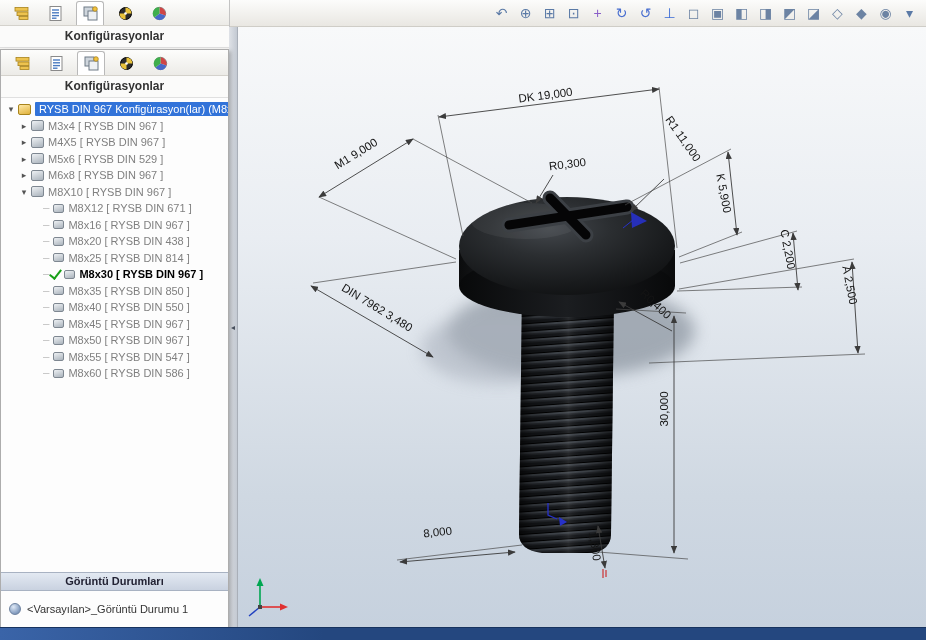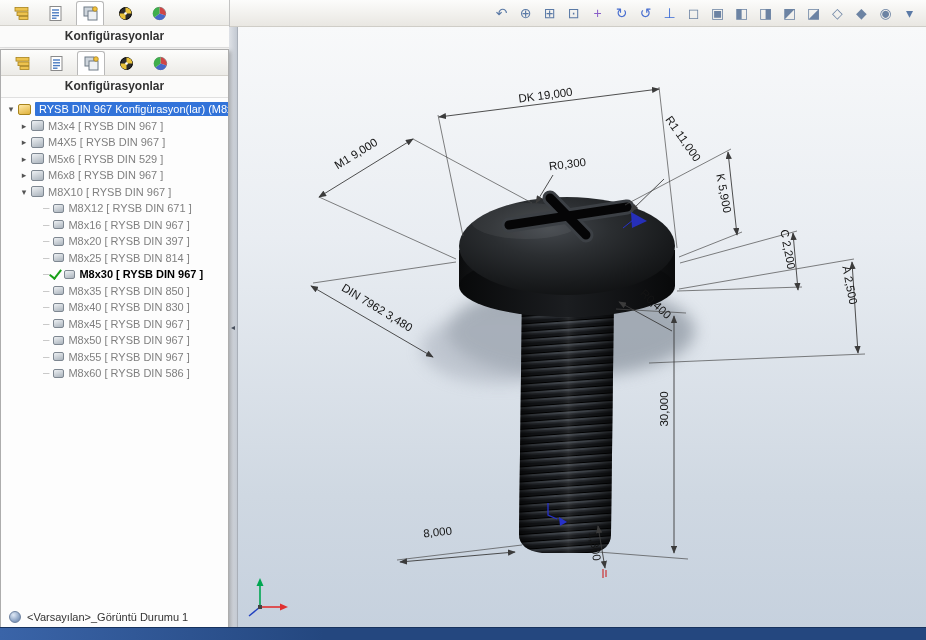--- a/index.html
+++ b/index.html
@@ -83,21 +83,21 @@
   .check{
     display:inline-block;width:5px;height:10px;flex:0 0 auto;
     border-right:2.2px solid #18a018;border-bottom:2.2px solid #18a018;
     transform:rotate(38deg);margin:0 4px 3px 0;
   }
   .ds-header{
     height:17px;line-height:17px;text-align:center;font-size:11px;font-weight:bold;color:#223;
     background:linear-gradient(#e3e9f2,#c9d2e0);
     border-top:1px solid #a8b2c2;border-bottom:1px solid #a8b2c2;
   }
-  .ds-list{height:20px;background:#fdfdfd;display:flex;flex-direction:column;justify-content:center;}
+  .ds-list{height:36px;background:#fdfdfd;display:flex;flex-direction:column;justify-content:center;}
   .ds-row{display:flex;align-items:center;font-size:11px;color:#333;padding-left:8px;gap:6px;}
   .ds-icon{
     width:12px;height:12px;border-radius:50%;flex:0 0 auto;
     background:radial-gradient(circle at 35% 30%,#dfe9f6,#8fa6c6 60%,#5f7ba3);
     border:1px solid #6e82a0;box-sizing:border-box;
   }
 
   
   .splitter{
     position:absolute;left:229px;top:27px;width:8px;bottom:12px;
@@ -434,21 +434,21 @@
         <div class="tree-row" style="padding-left: 30px;">
           <span class="expander"></span>
           <span class="connector">─</span>
           <span class="cfg-icon small"></span>
           <span class="lbl">M8x16 [ RYSB DIN 967 ]</span>
         </div>
         <div class="tree-row" style="padding-left: 30px;">
           <span class="expander"></span>
           <span class="connector">─</span>
           <span class="cfg-icon small"></span>
-          <span class="lbl">M8x20 [ RYSB DIN 397 ]</span>
+          <span class="lbl">M8x20 [ RYSB DIN 438 ]</span>
         </div>
         <div class="tree-row" style="padding-left: 30px;">
           <span class="expander"></span>
           <span class="connector">─</span>
           <span class="cfg-icon small"></span>
           <span class="lbl">M8x25 [ RYSB DIN 814 ]</span>
         </div>
         <div class="tree-row active" style="padding-left: 30px;">
           <span class="expander"></span>
           <span class="connector">─</span>
@@ -459,47 +459,48 @@
         <div class="tree-row" style="padding-left: 30px;">
           <span class="expander"></span>
           <span class="connector">─</span>
           <span class="cfg-icon small"></span>
           <span class="lbl">M8x35 [ RYSB DIN 850 ]</span>
         </div>
         <div class="tree-row" style="padding-left: 30px;">
           <span class="expander"></span>
           <span class="connector">─</span>
           <span class="cfg-icon small"></span>
-          <span class="lbl">M8x40 [ RYSB DIN 830 ]</span>
+          <span class="lbl">M8x40 [ RYSB DIN 550 ]</span>
         </div>
         <div class="tree-row" style="padding-left: 30px;">
           <span class="expander"></span>
           <span class="connector">─</span>
           <span class="cfg-icon small"></span>
           <span class="lbl">M8x45 [ RYSB DIN 967 ]</span>
         </div>
         <div class="tree-row" style="padding-left: 30px;">
           <span class="expander"></span>
           <span class="connector">─</span>
           <span class="cfg-icon small"></span>
           <span class="lbl">M8x50 [ RYSB DIN 967 ]</span>
         </div>
         <div class="tree-row" style="padding-left: 30px;">
           <span class="expander"></span>
           <span class="connector">─</span>
           <span class="cfg-icon small"></span>
-          <span class="lbl">M8x55 [ RYSB DIN 967 ]</span>
+          <span class="lbl">M8x55 [ RYSB DIN 547 ]</span>
         </div>
         <div class="tree-row" style="padding-left: 30px;">
           <span class="expander"></span>
           <span class="connector">─</span>
           <span class="cfg-icon small"></span>
           <span class="lbl">M8x60 [ RYSB DIN 586 ]</span>
         </div>
       </div>
+    <div class="ds-header">Görüntü Durumları</div>
     <div class="ds-list">
         <div class="ds-row">
           <span class="ds-icon"></span>
           <span>&lt;Varsayılan&gt;_Görüntü Durumu 1</span>
         </div>
       </div>
   </div>
 
   <div class="splitter">
     <span class="split-arrow">◂</span>

